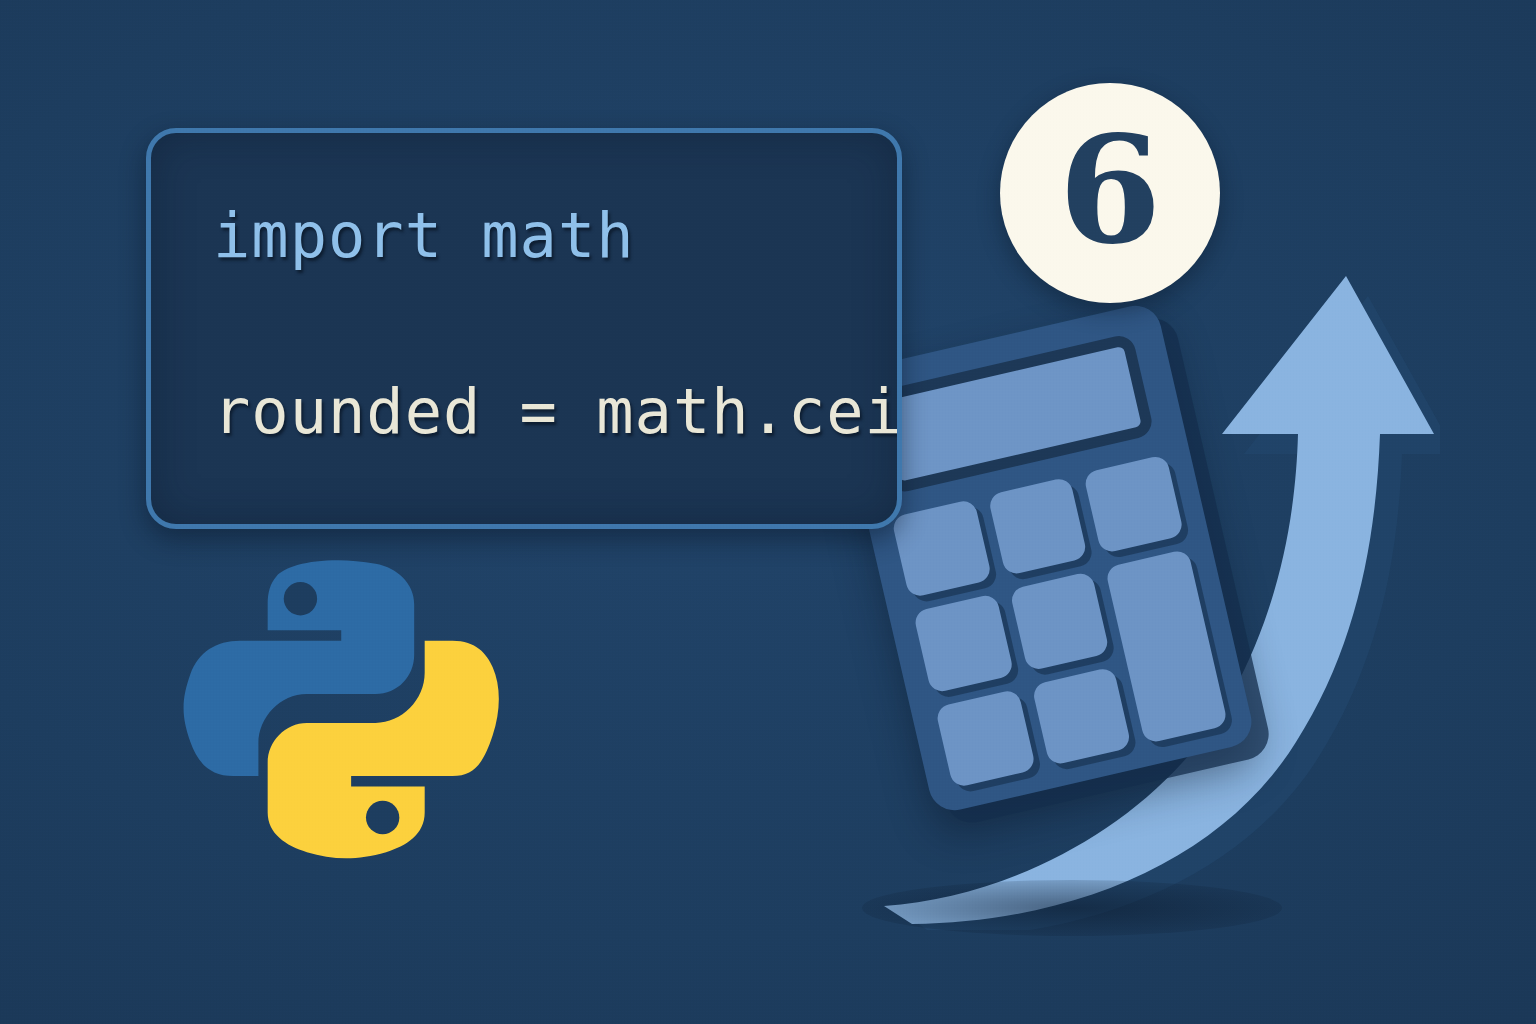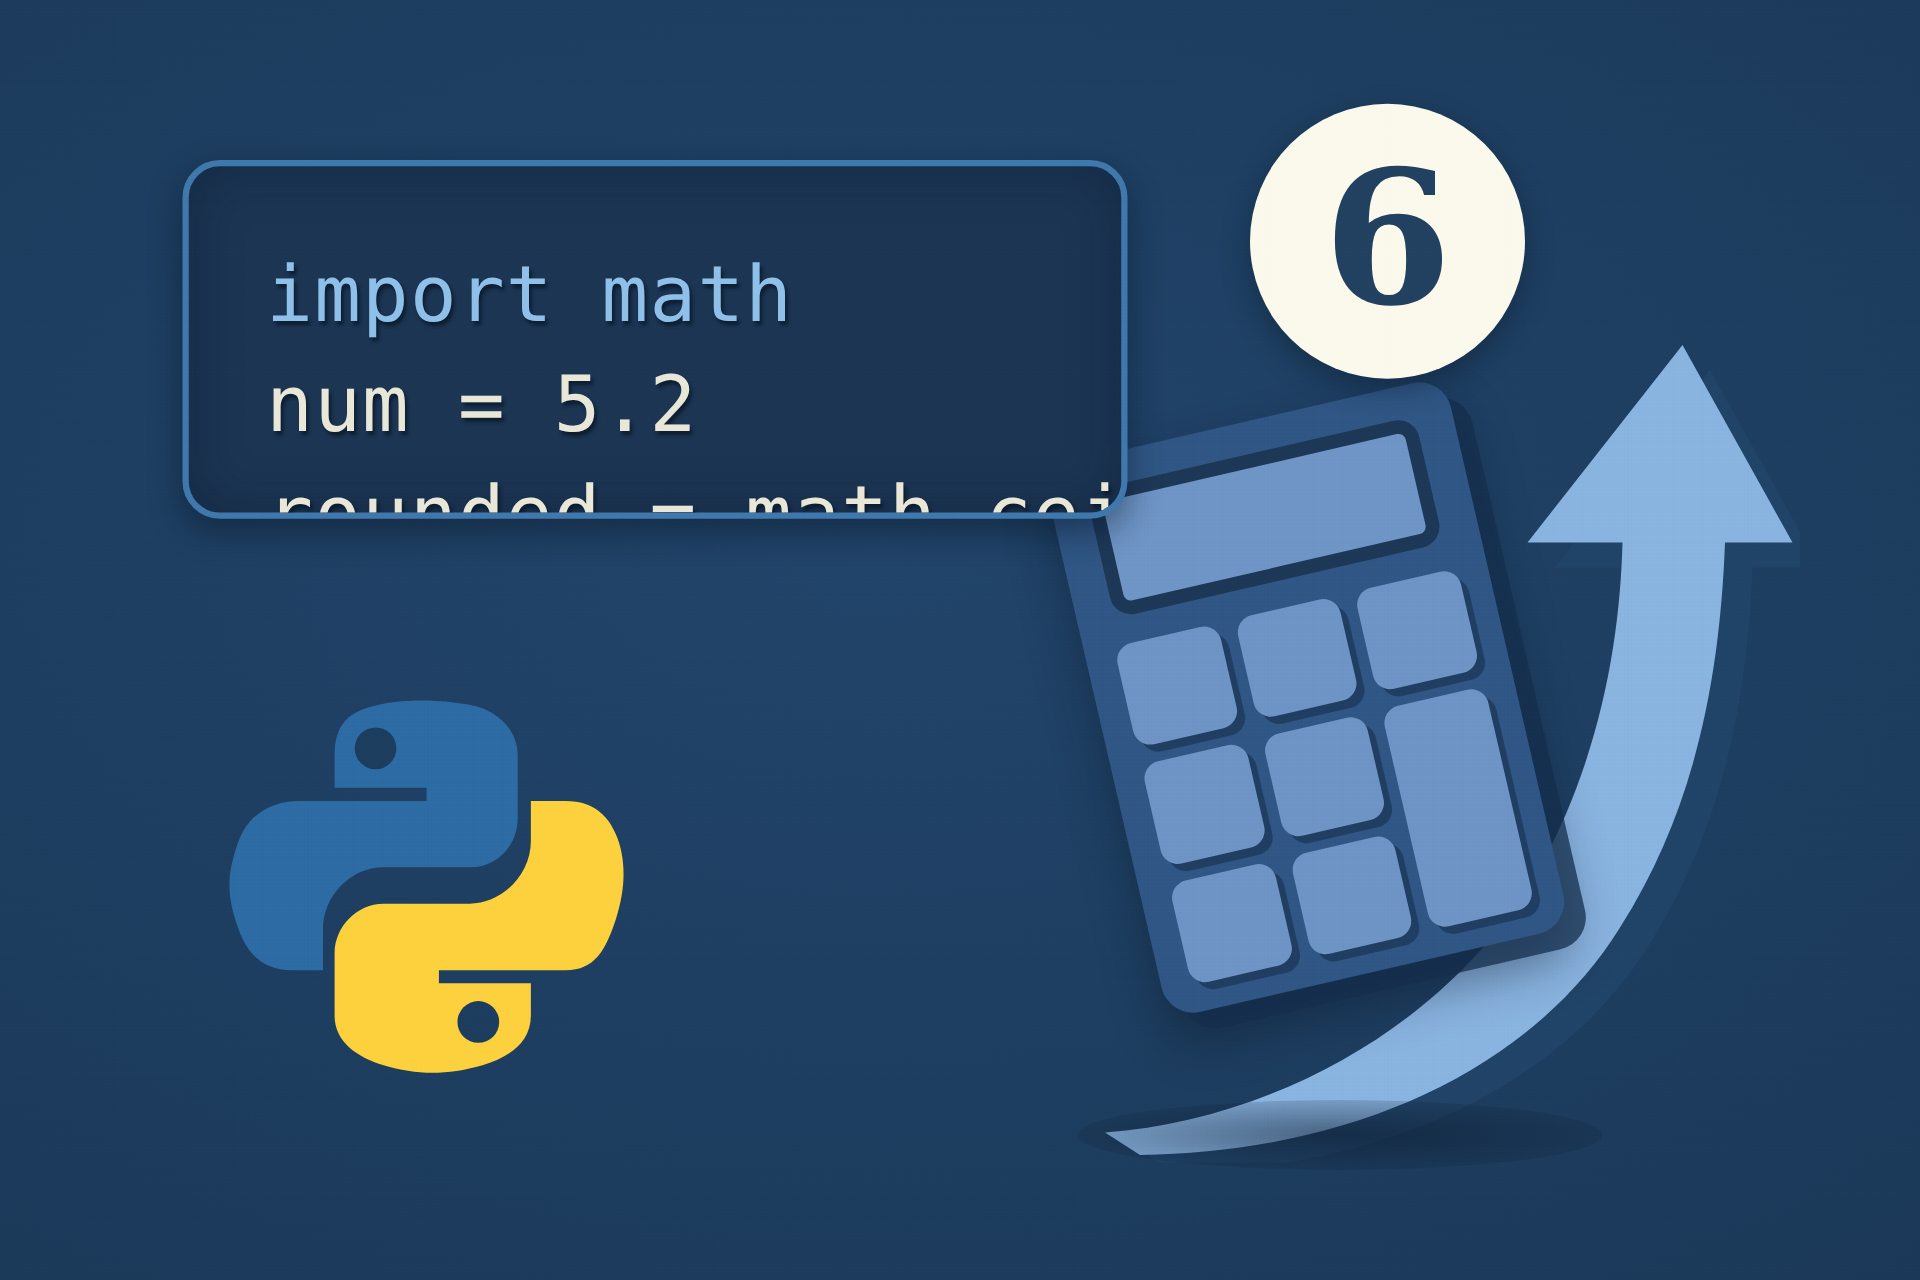--- a/index.html
+++ b/index.html
@@ -29,21 +29,21 @@
       repeating-linear-gradient(90deg, rgba(0,0,0,.035) 0 1px, transparent 1px 3px);
     mix-blend-mode: overlay;
   }
 
   
   #code-card {
     position: absolute;
     left: 146px;
     top: 128px;
     width: 756px;
-    height: 287px;
+    height: 401px;
     box-sizing: border-box;
     border: 5px solid #3f78ad;
     border-radius: 30px;
     background: #1b3553;
     box-shadow: 0 10px 26px rgba(6,18,33,.45), inset 0 0 42px rgba(8,20,36,.35);
     overflow: hidden;
   }
   .code-line {
     position: absolute;
     left: 62px;
@@ -195,21 +195,20 @@
       </div>
     </div>
   </div>
 
   <div id="result-badge">
     <span id="result-badge-value">6</span>
   </div>
 
   <div id="code-card">
     <div class="code-line" id="code-line-1">import math</div>
-    <div class="code-line" id="code-line-2">num = 5.2</div>
     <div class="code-line" id="code-line-3">rounded = math.ceil(</div>
   </div>
 
   <svg id="python-logo" viewBox="0 0 110 110">
     <path fill="#2d6ba5" d="M 54.5 4
              C 44 4 37 6.2 34.4 9.2
              C 32.4 11.5 31.6 14.4 31.6 18.2
              L 31.6 26.6 L 55.4 26.6 L 55.4 30 L 22.6 30
              C 15 30 9.2 33.6 6.6 40.8
              C 3.7 49 3.6 54.2 6.6 62.8

